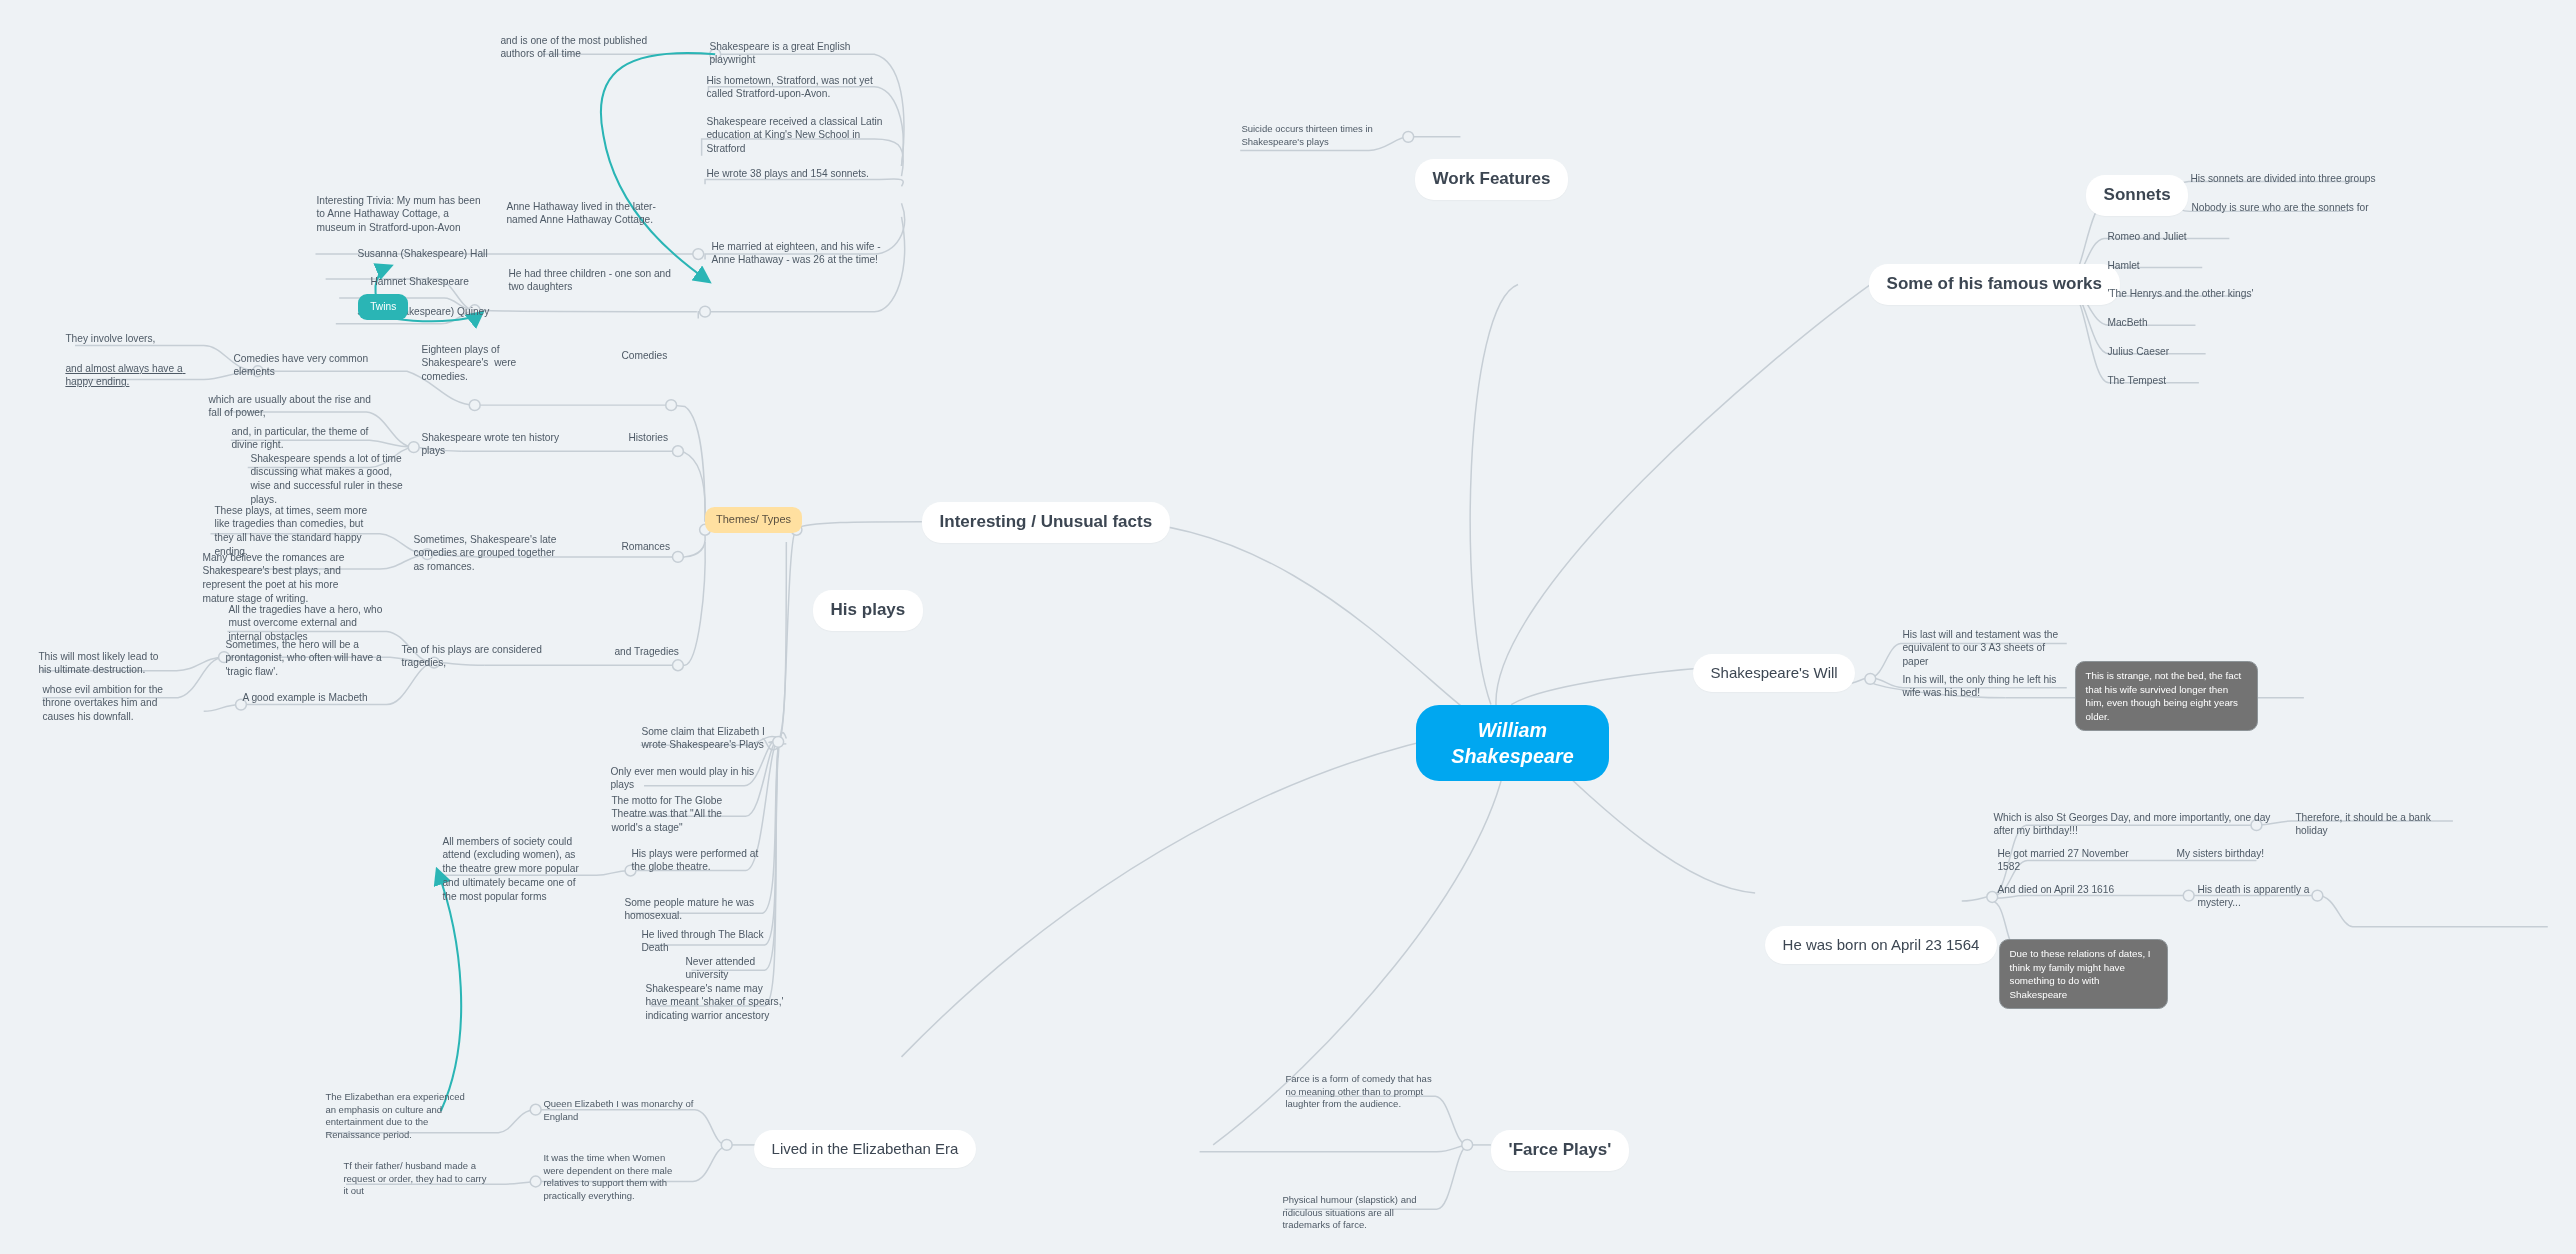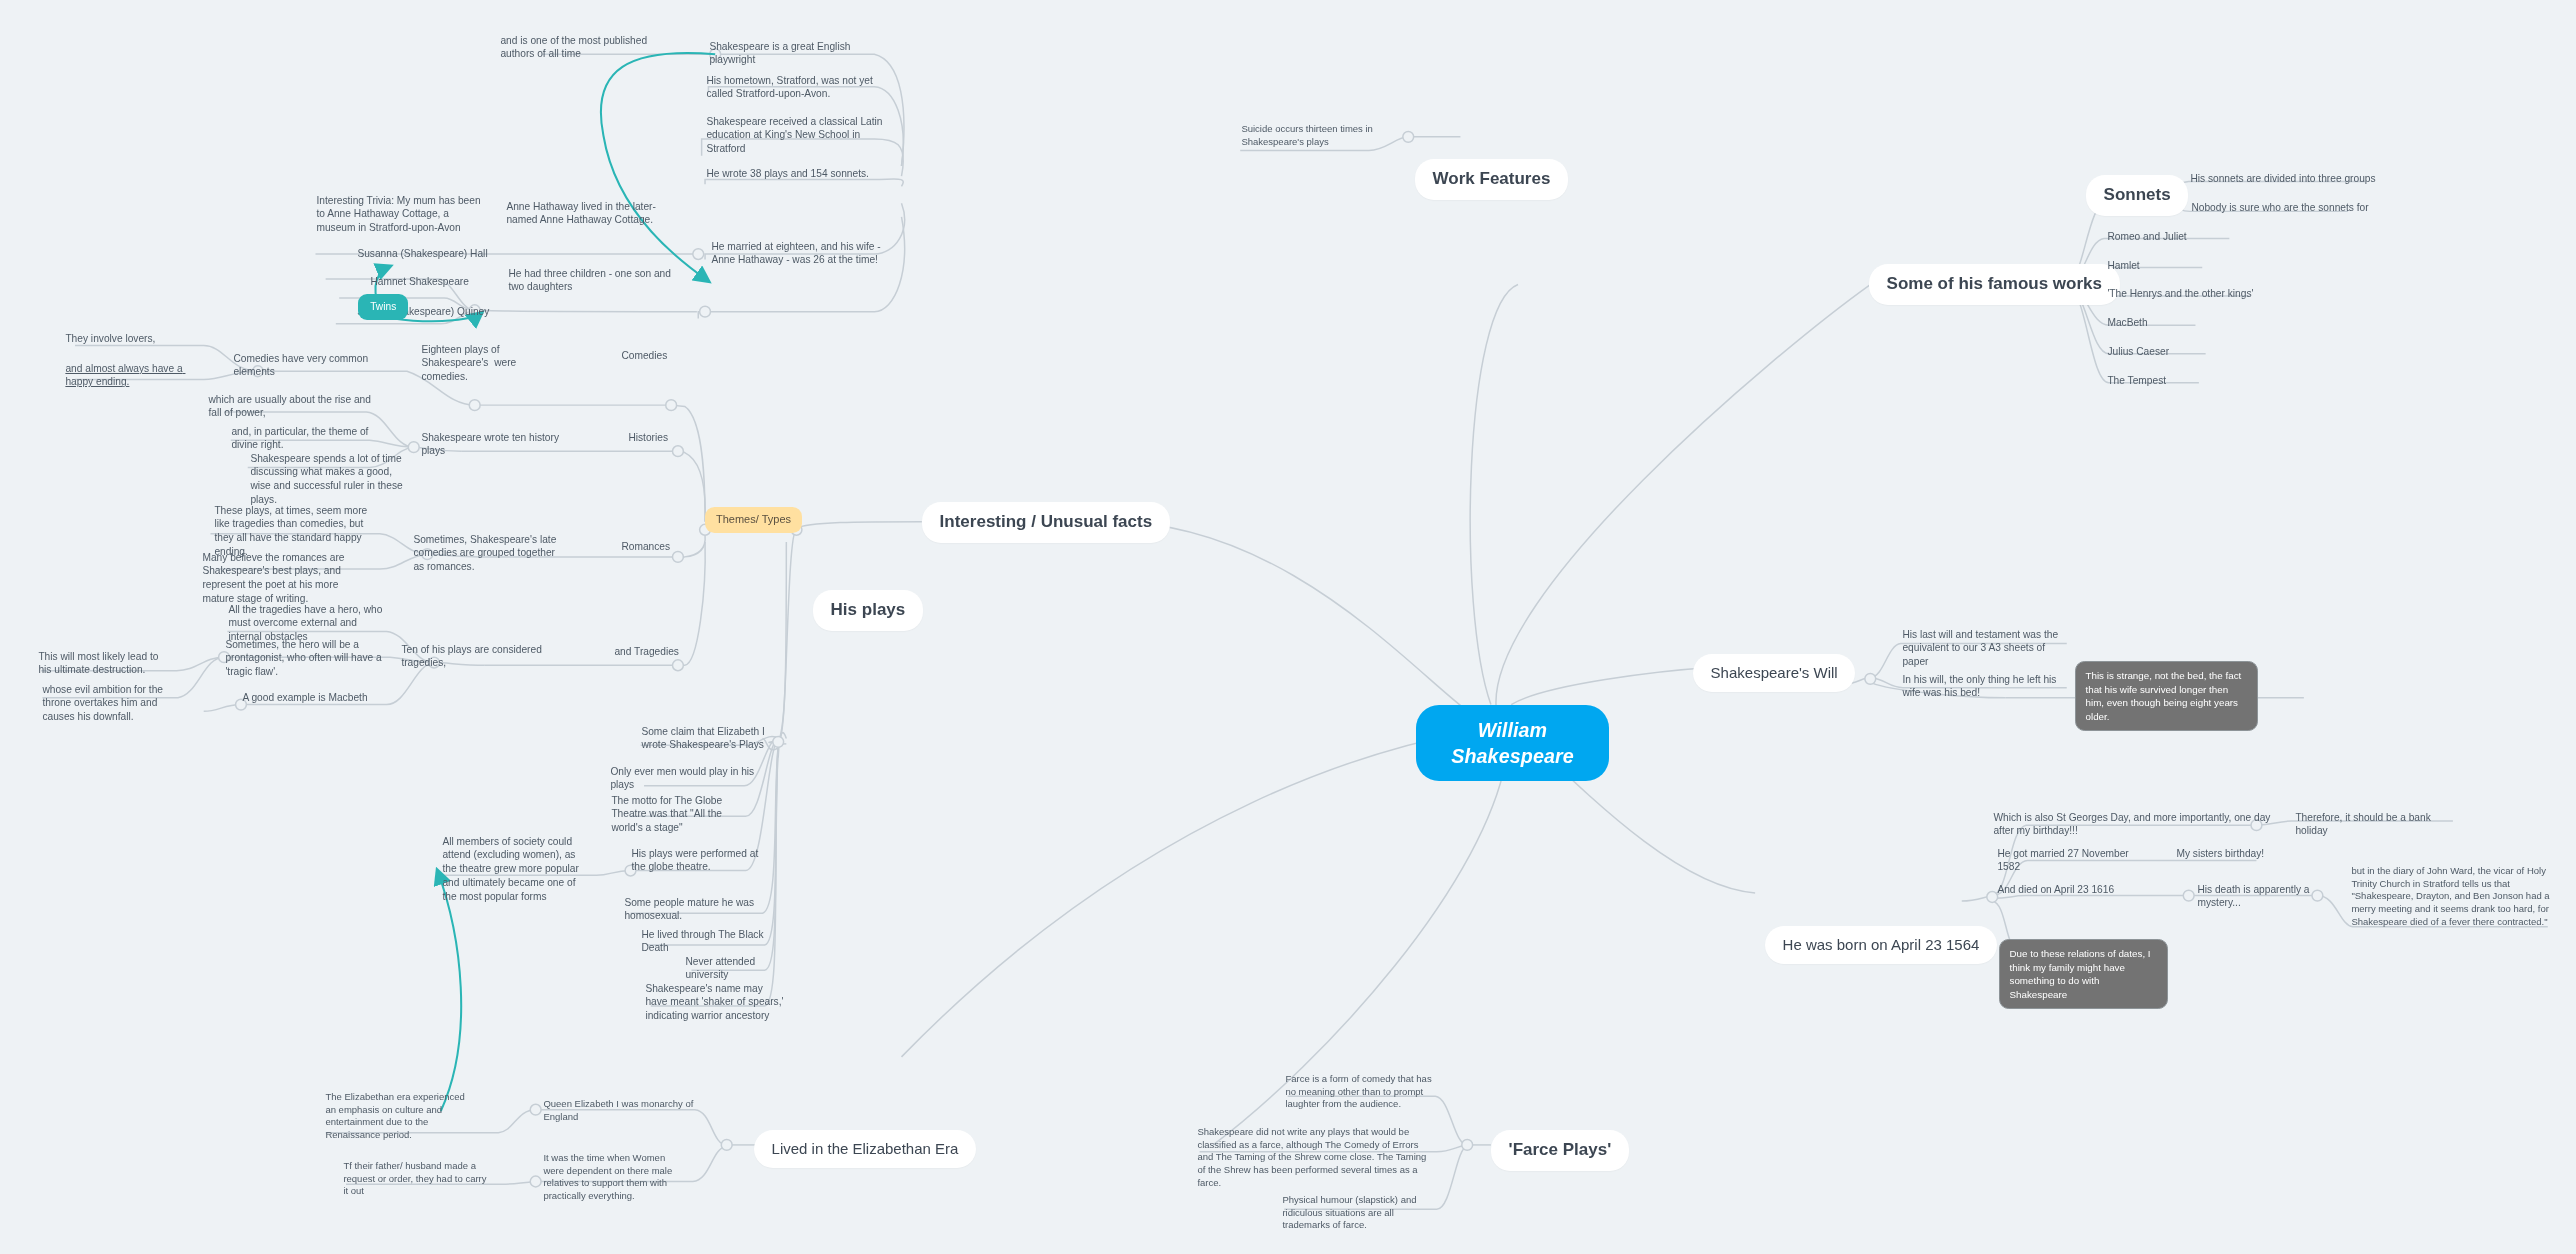--- a/index.html
+++ b/index.html
@@ -354,26 +354,24 @@
   <div class="node leaf" style="left:1901px; top:627px; width:166px;">His last will and testament was the equivalent to our 3 A3 sheets of paper</div>
   <div class="node leaf" style="left:1901px; top:672px; width:166px;">In his will, the only thing he left his wife was his bed!</div>
   <div class="node sticky" style="left:2075px; top:661px; width:183px;">This is strange, not the bed, the fact that his wife survived longer then him, even though being eight years older.</div>
 
   <div class="node leaf" style="left:1992px; top:810px; width:291px;">Which is also St Georges Day, and more importantly, one day after my birthday!!!</div>
   <div class="node leaf" style="left:2294px; top:810px; width:163px;">Therefore, it should be a bank holiday</div>
   <div class="node leaf" style="left:1996px; top:846px; width:156px;">He got married 27 November 1582</div>
   <div class="node leaf" style="left:2175px; top:846px; width:122px;">My sisters birthday!</div>
   <div class="node leaf" style="left:1996px; top:882px; width:146px;">And died on April 23 1616</div>
   <div class="node leaf" style="left:2196px; top:882px; width:149px;">His death is apparently a mystery...</div>
-  <div class="node leaf sm" style="left:2350px; top:864px; width:217px;">but in the diary of John Ward, the vicar of Holy Trinity Church in Stratford tells us that "Shakespeare, Drayton, and Ben Jonson had a merry meeting and it seems drank too hard, for Shakespeare died of a fever there contracted."</div>
   <div class="node sticky" style="left:1999px; top:939px; width:169px;">Due to these relations of dates, I think my family might have something to do with Shakespeare</div>
 
   <div class="node leaf sm" style="left:542px; top:1097px; width:156px;">Queen Elizabeth I was monarchy of England</div>
   <div class="node leaf sm" style="left:324px; top:1090px; width:146px;">The Elizabethan era experienced an emphasis on culture and entertainment due to the Renaissance period.</div>
   <div class="node leaf sm" style="left:542px; top:1151px; width:146px;">It was the time when Women were dependent on there male relatives to support them with practically everything.</div>
   <div class="node leaf sm" style="left:342px; top:1159px; width:146px;">Tf their father/ husband made a request or order, they had to carry it out</div>
 
   <div class="node leaf sm" style="left:1284px; top:1072px; width:152px;">Farce is a form of comedy that has no meaning other than to prompt laughter from the audience.</div>
-  <div class="node leaf sm" style="left:1196px; top:1125px; width:241px;">Shakespeare did not write any plays that would be classified as a farce, although The Comedy of Errors and The Taming of the Shrew come close. The Taming of the Shrew has been performed several times as a farce.</div>
   <div class="node leaf sm" style="left:1281px; top:1193px; width:156px;">Physical humour (slapstick) and ridiculous situations are all trademarks of farce.</div>
 
 </div>
 
 
 </body></html>

